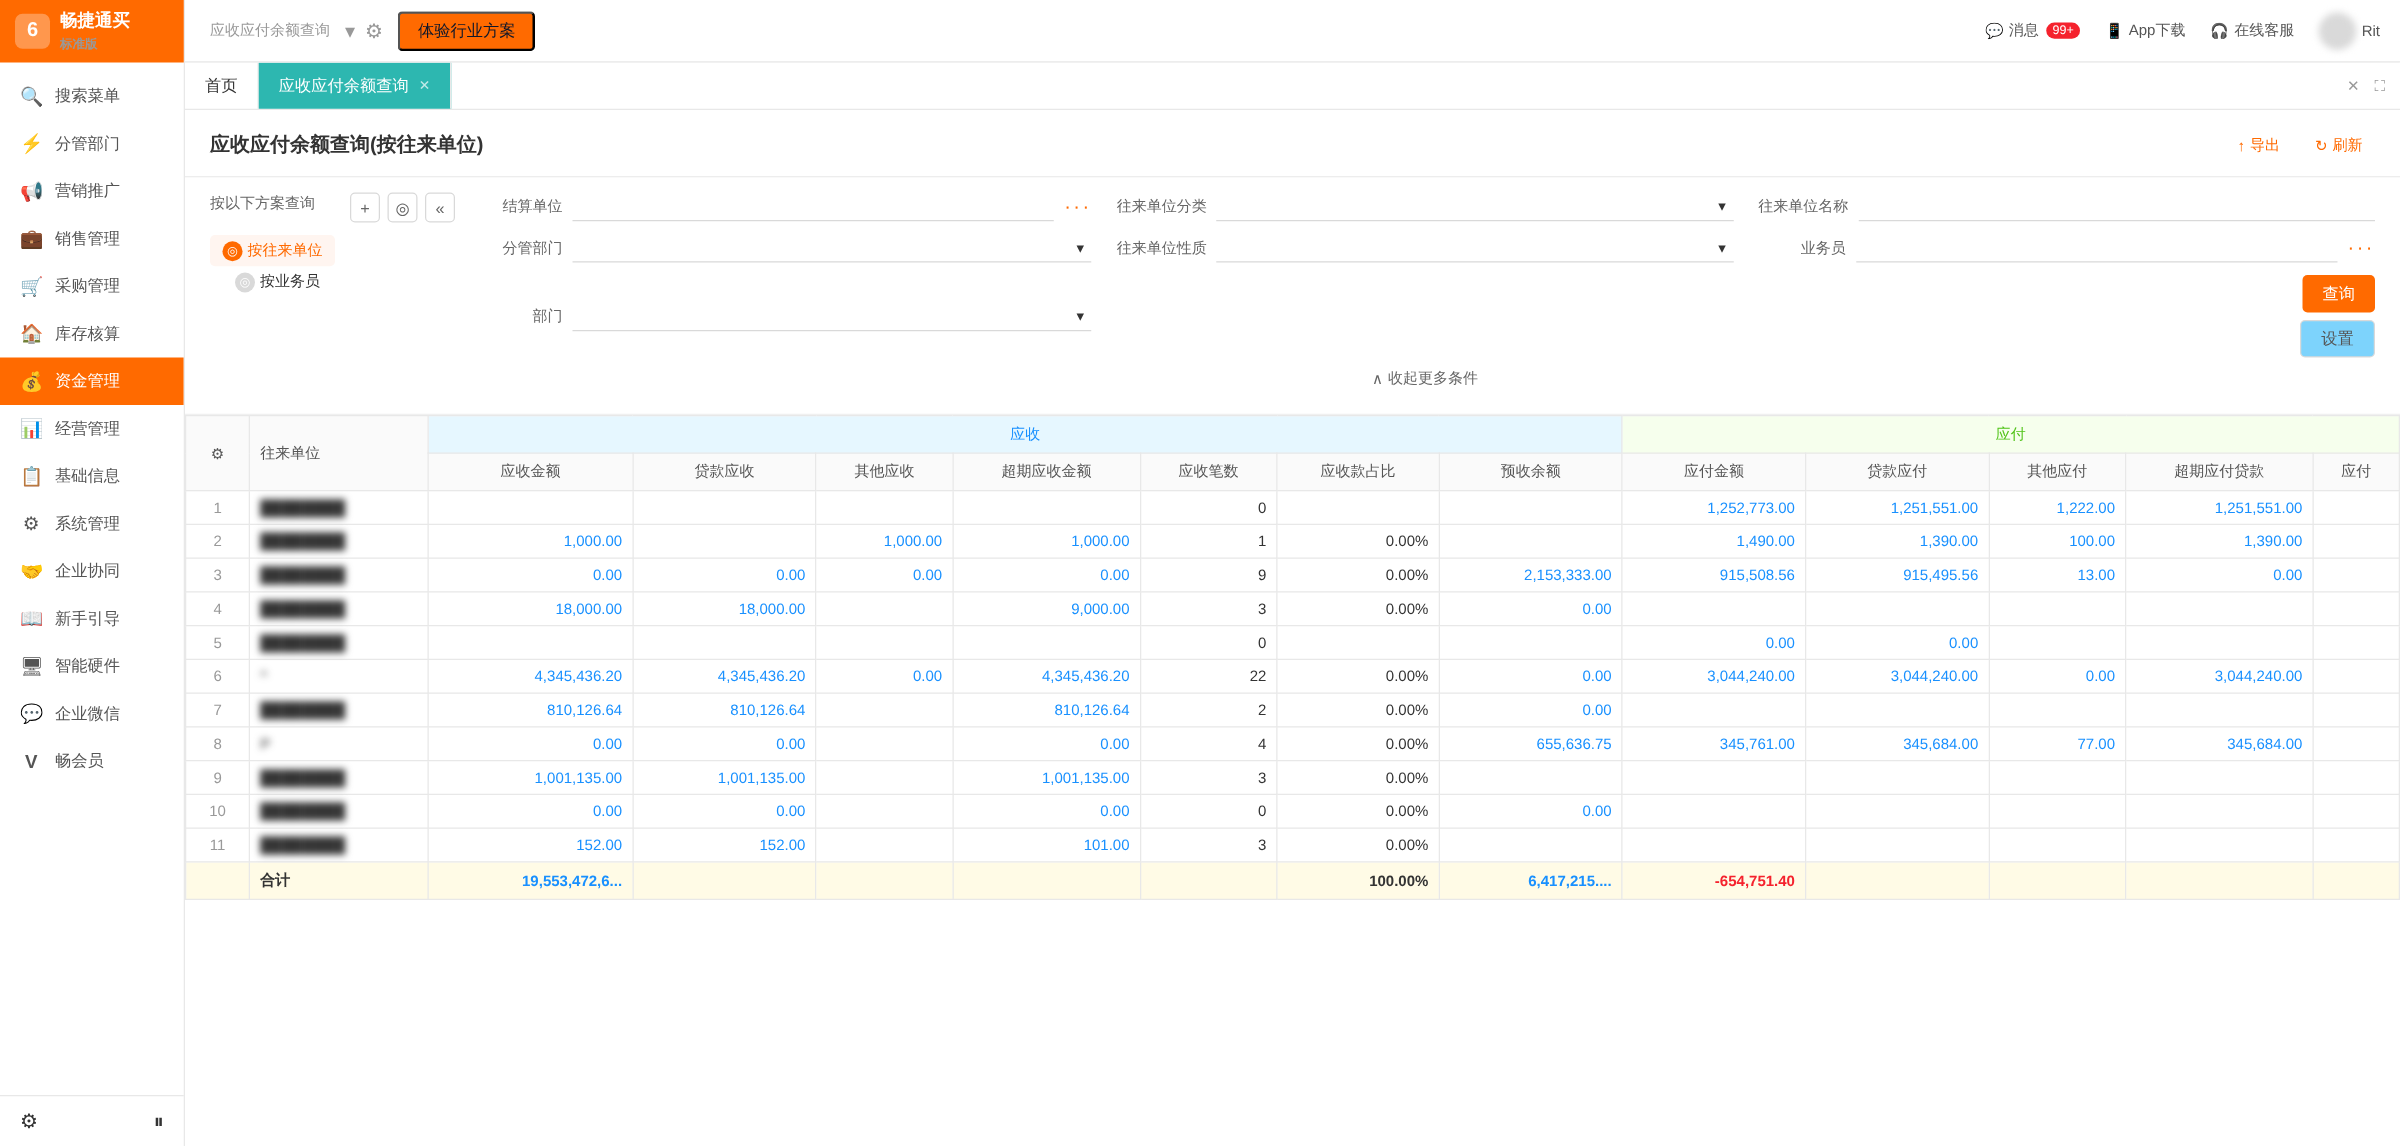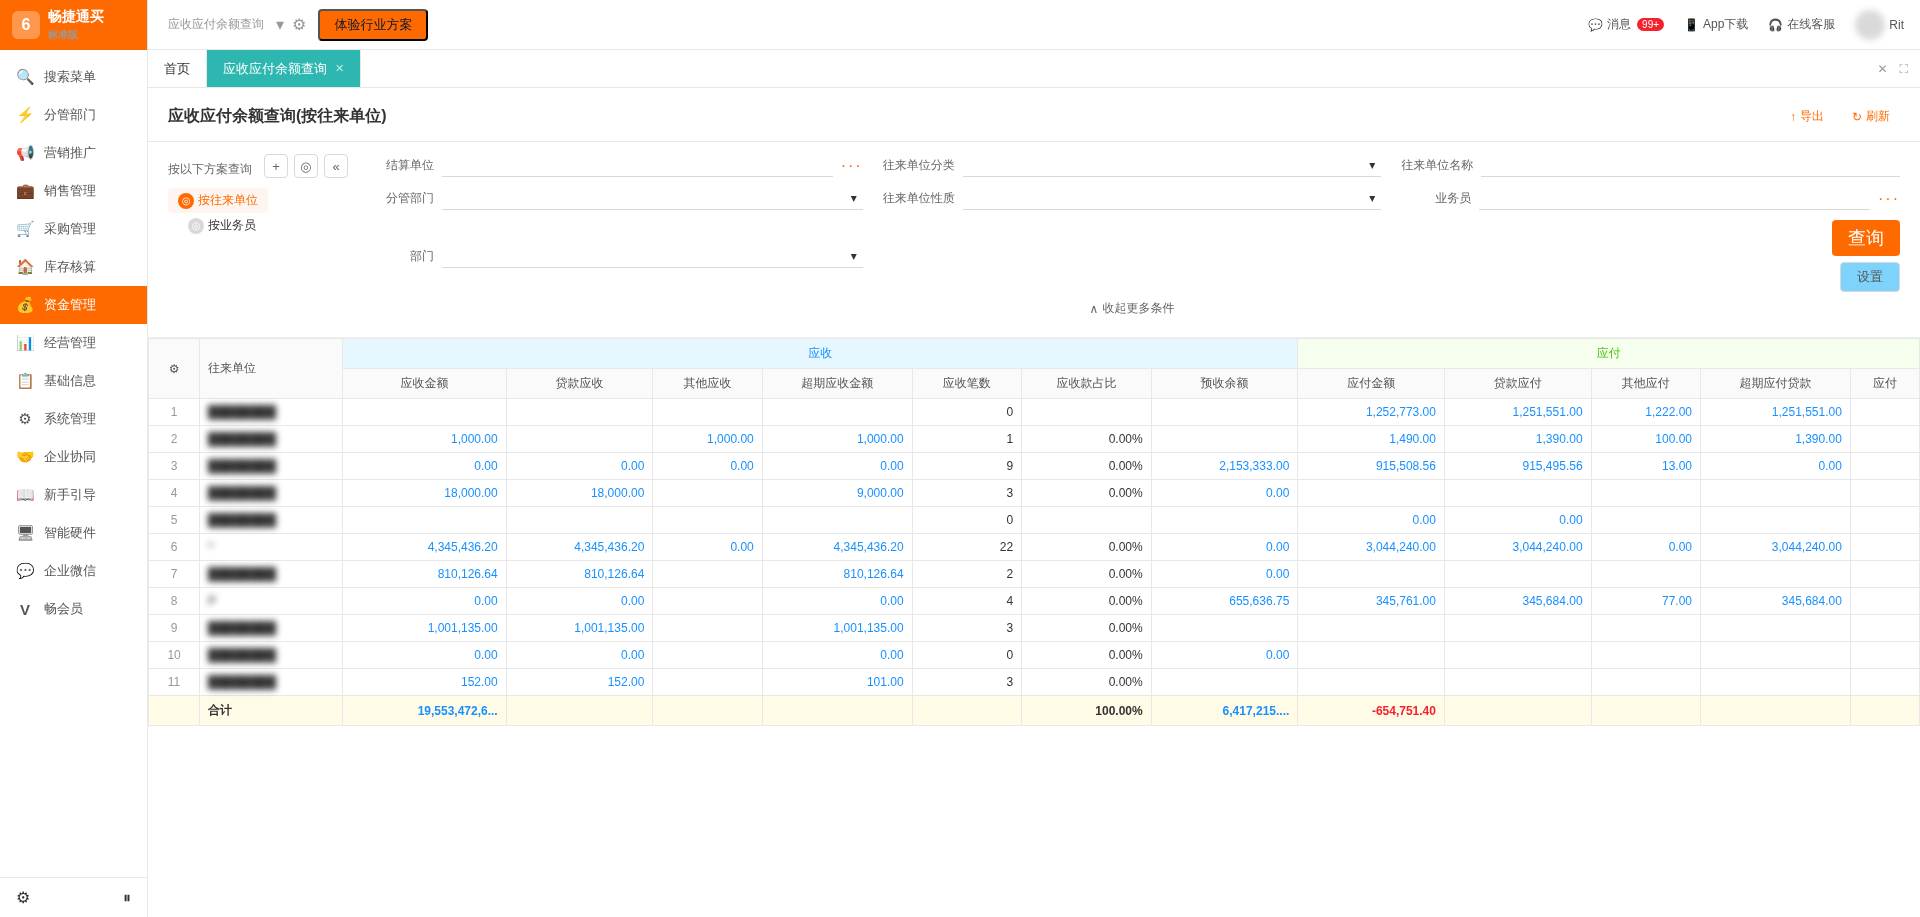--- a/index.html
+++ b/index.html
@@ -111,21 +111,21 @@
       display: flex; align-items: center; gap: 4px;
       padding: 4px 10px; border: none; background: none;
       color: #ff6a00; cursor: pointer; font-size: 12px;
     }
 
     
     .search-panel {
       padding: 12px 20px; background: #fff; border-bottom: 1px solid #f0f0f0;
     }
     .search-top {
-      display: flex; align-items: flex-end; margin-bottom: 10px; gap: 12px;
+      display: flex; align-items: flex-start; margin-bottom: 10px; gap: 28px;
     }
     .search-label { color: #666; font-size: 12px; }
     .search-btns { display: flex; gap: 6px; }
     .btn-sm {
       width: 24px; height: 24px; border: 1px solid #d9d9d9; background: #fff;
       border-radius: 4px; cursor: pointer; display: flex; align-items: center; justify-content: center;
       font-size: 13px; color: #666;
     }
     .view-options { display: flex; gap: 2px; }
     .view-option {
@@ -180,21 +180,21 @@
       background: #f0fafa; text-align: center;
     }
     .link-val { color: #1890ff; cursor: pointer; }
     .footer-row td { background: #fffbe6; font-weight: bold; }
     .settings-icon-cell { text-align: center !important; }
     .blurred { filter: blur(3px); user-select: none; }
 
     
     .btn-query {
       background: #ff6a00; color: white; border: none;
-      padding: 6px 16px; border-radius: 4px; cursor: pointer; font-size: 18px;
+      padding: 6px 16px; border-radius: 4px; cursor: pointer; font-size: 13px;
     }
     .btn-setting {
       background: #7dd3fc; color: #555; border: 1px solid #d9d9d9;
       padding: 5px 16px; border-radius: 4px; cursor: pointer; font-size: 13px;
     }
     .query-btn-group { display: flex; flex-direction: column; gap: 6px; }
   </style>
 </head>
 <body>
 

